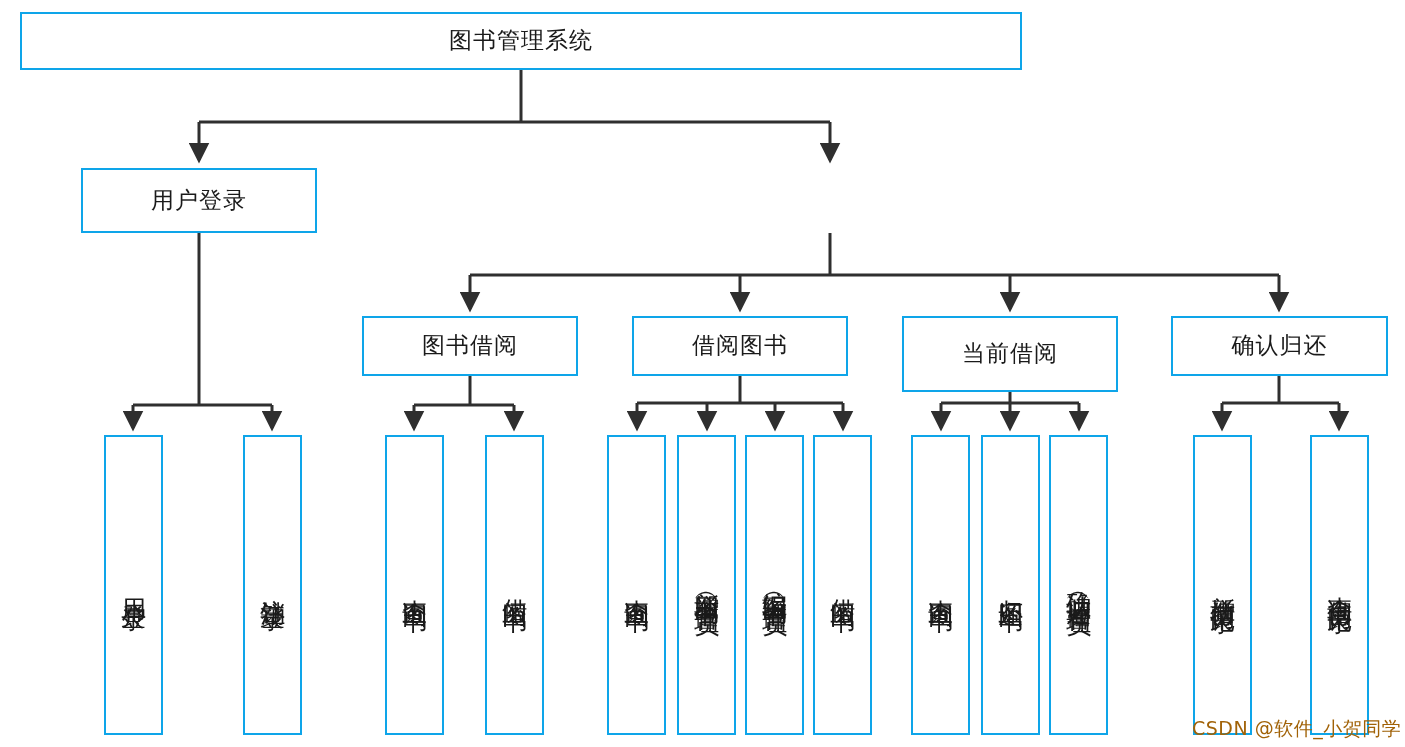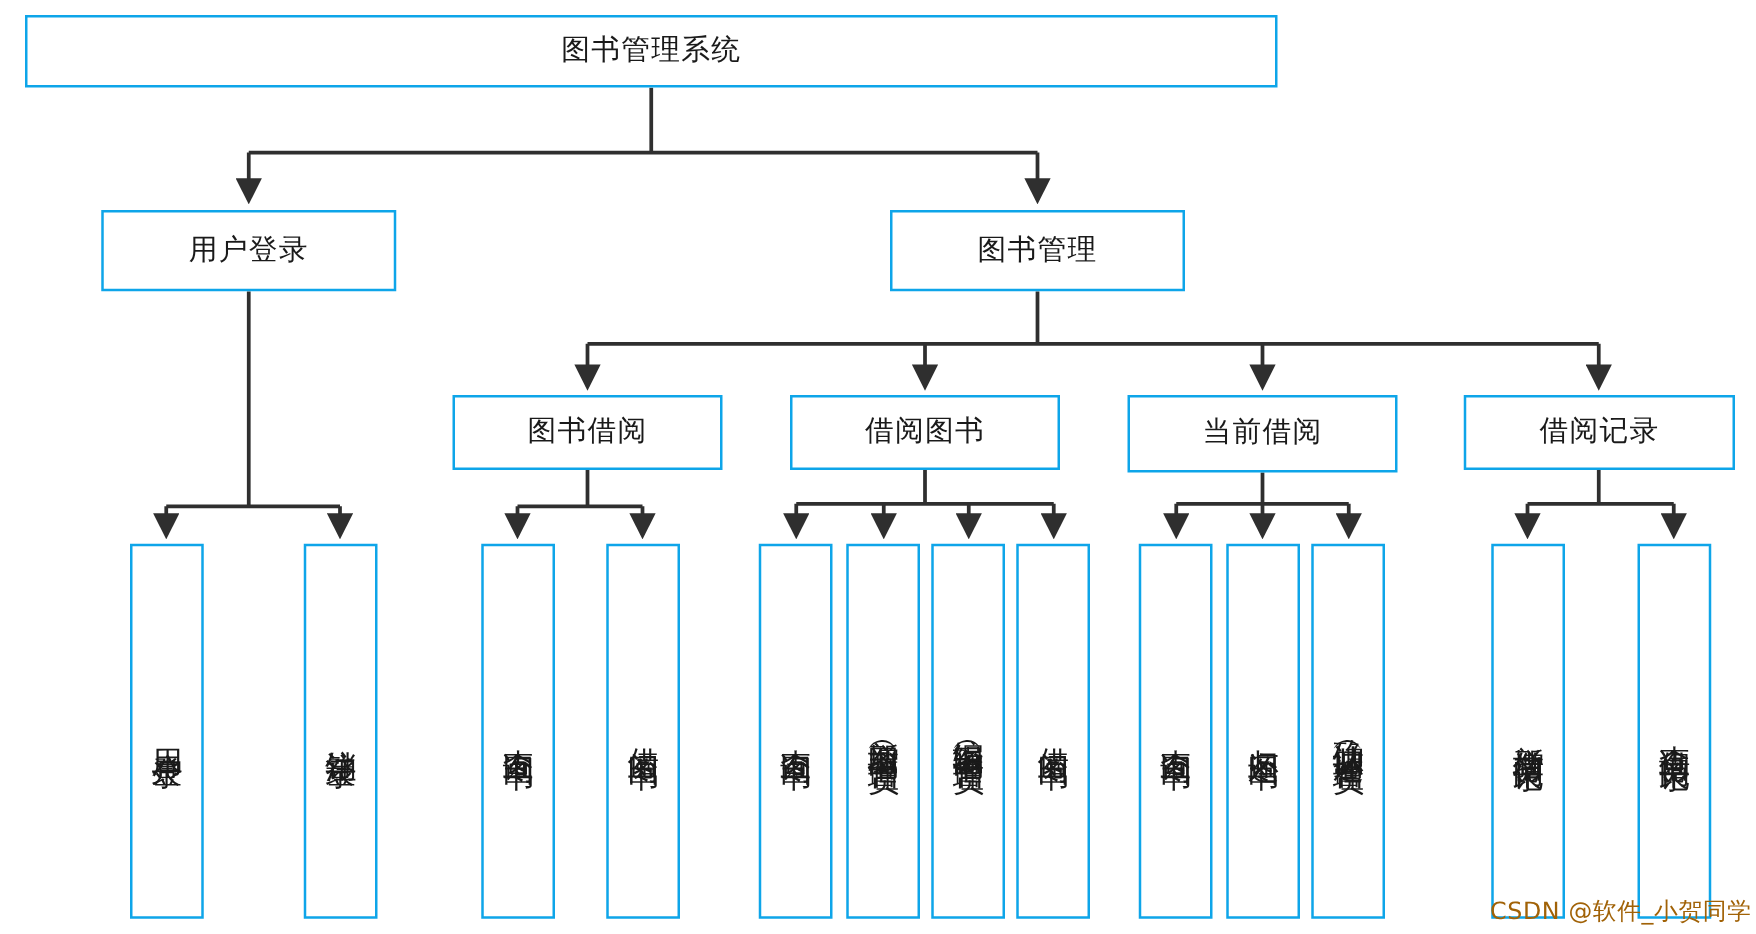--- a/index.html
+++ b/index.html
@@ -123,35 +123,32 @@
     </g>
   </svg>
 
   <div class="node h" style="left:20px; top:12px; width:1002px; height:58px;">
     <span class="lbl">图书管理系统</span>
   </div>
 
   <div class="node h" style="left:81px; top:168px; width:236px; height:65px;">
     <span class="lbl">用户登录</span>
   </div>
-  <div class="node h" style="left:712px; top:168px; width:236px; height:65px;">
-    <span class="lbl">图书管理</span>
-  </div>
 
   <div class="node h" style="left:362px; top:316px; width:216px; height:60px;">
     <span class="lbl">图书借阅</span>
   </div>
   <div class="node h" style="left:632px; top:316px; width:216px; height:60px;">
     <span class="lbl">借阅图书</span>
   </div>
-  <div class="node h" style="left:902px; top:316px; width:216px; height:62px;justify-content:center;">
+  <div class="node h" style="left:902px; top:316px; width:216px; height:76px;justify-content:center;">
     <span class="lbl">当前借阅</span>
   </div>
   <div class="node h" style="left:1171px; top:316px; width:217px; height:60px;">
-    <span class="lbl">借阅记录</span>
+    <span class="lbl">确认归还</span>
   </div>
 
   <div class="node v" style="left:104px; top:435px; width:59px; height:300px;">
     <span class="lbl">用户登录</span>
   </div>
   <div class="node v" style="left:243px; top:435px; width:59px; height:300px;">
     <span class="lbl">注销登录</span>
   </div>
 
   <div class="node v" style="left:385px; top:435px; width:59px; height:300px;">

